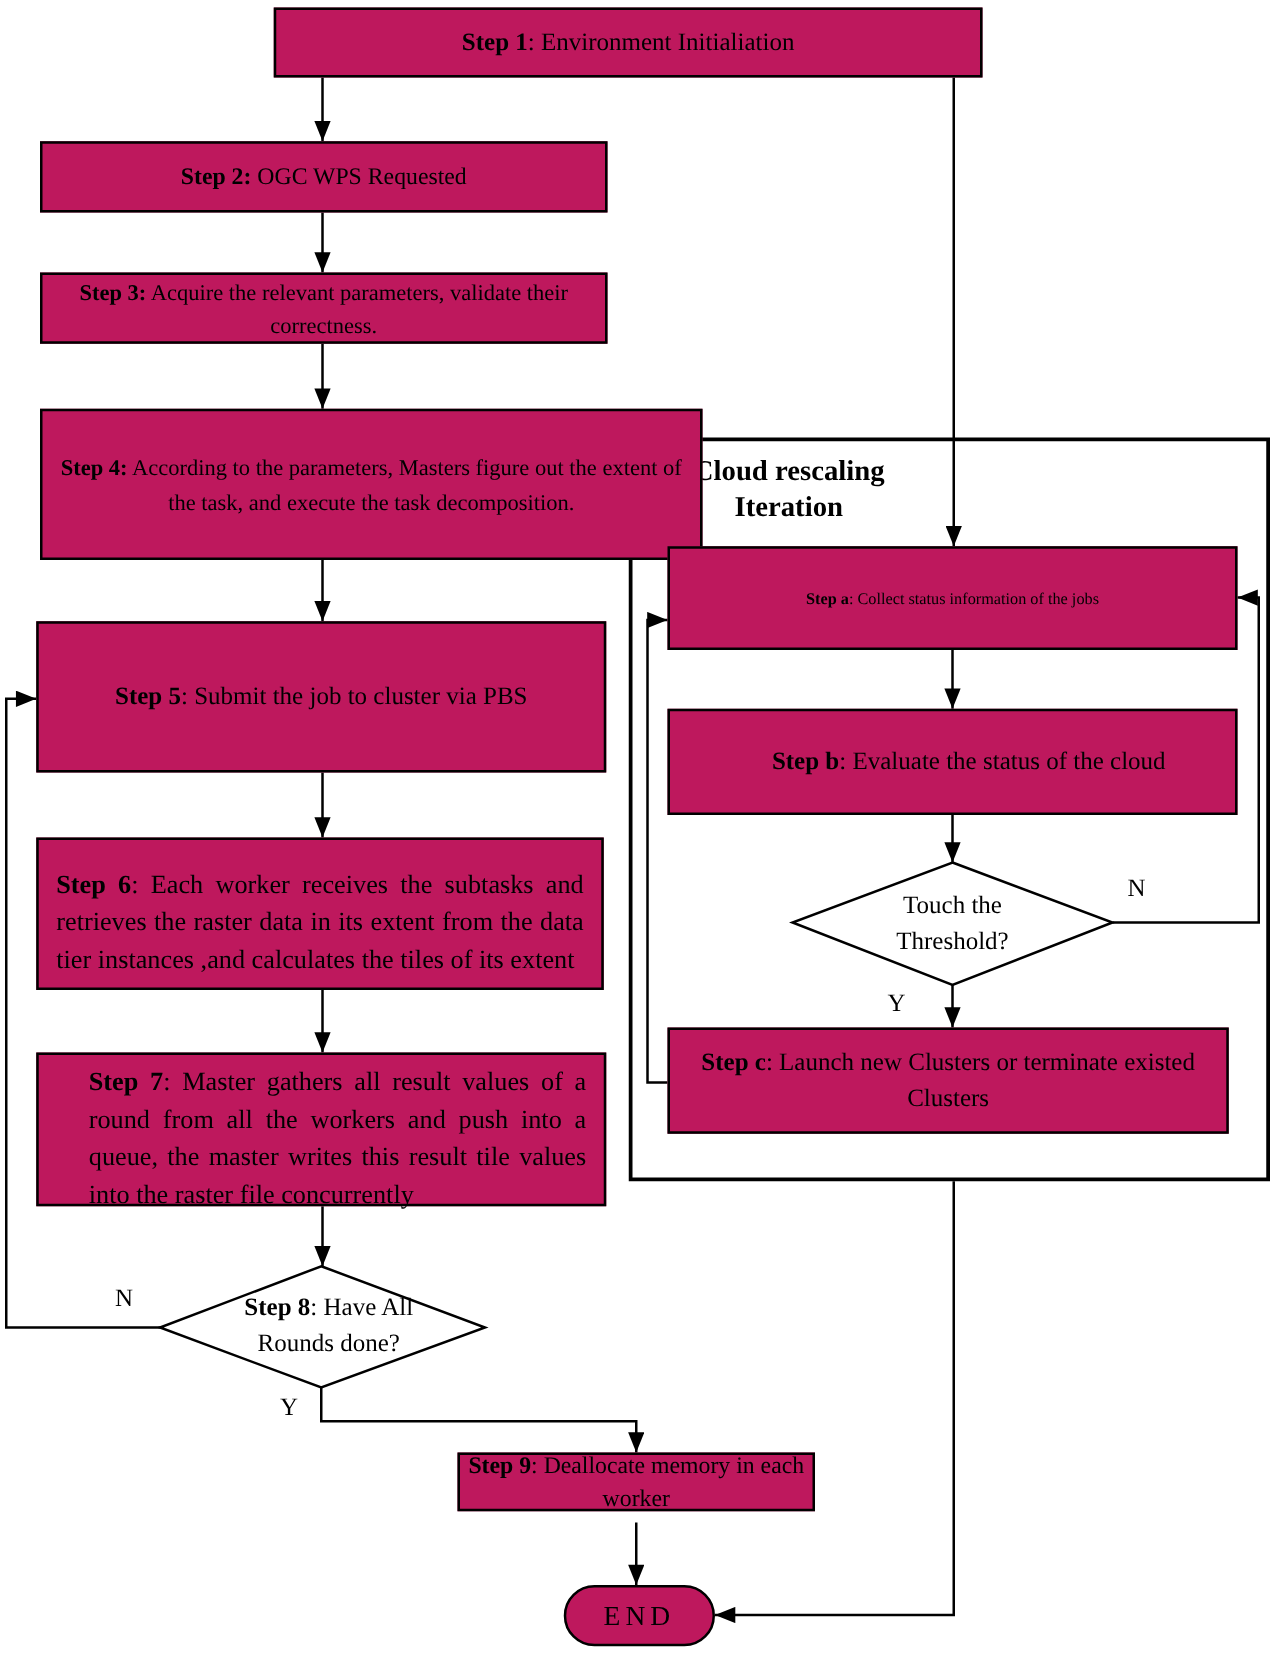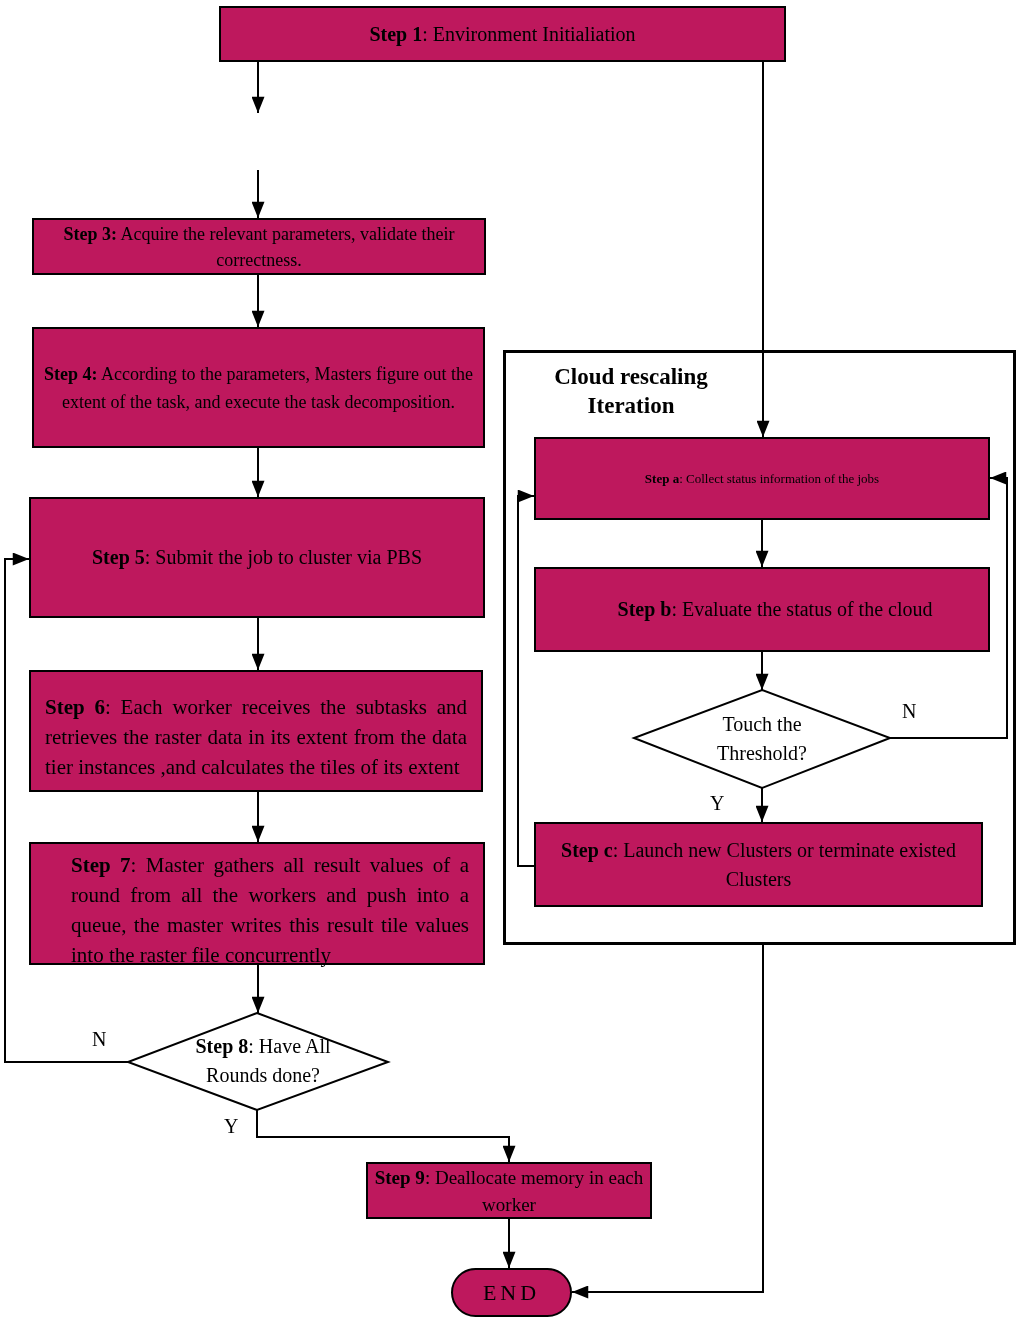--- a/index.html
+++ b/index.html
@@ -24,26 +24,26 @@
   #cloud-box{position:absolute;border:3px solid #000;background:transparent;box-sizing:border-box;}
   #cloud-title{
     position:absolute;font-weight:bold;font-size:23px;line-height:29px;
     text-align:center;
   }
   #end-node{border-radius:25px;font-size:22px;letter-spacing:4px;}
   
   #step1{left:219px;top:6px;width:567px;height:56px;font-size:20px;}
   #step2{left:32px;top:113px;width:454px;height:57px;}
   #step3{left:32px;top:218px;width:454px;height:57px;font-size:18px;line-height:26px;}
-  #step4{left:32px;top:327px;width:453px;height:121px;font-size:18px;line-height:28px;}
+  #step4{left:32px;top:327px;width:530px;height:121px;font-size:18px;line-height:28px;}
   #step5{left:29px;top:497px;width:456px;height:121px;font-size:20px;}
   #step6{left:29px;top:670px;width:454px;height:122px;font-size:21px;line-height:30px;}
   #step7{left:29px;top:842px;width:456px;height:123px;font-size:21px;line-height:30px;padding-left:32px;}
   #step8-text{left:163px;top:1032px;width:200px;height:58px;font-size:20px;line-height:29px;}
-  #step9{left:366px;top:1162px;width:286px;height:57px;}
+  #step9{left:366px;top:1162px;width:286px;height:47px;}
   #step-a{left:534px;top:437px;width:456px;height:83px;font-size:13px;}
   #step-b{left:534px;top:567px;width:456px;height:85px;font-size:20px;padding-left:32px;}
   #step-c{left:534px;top:822px;width:449px;height:85px;font-size:20px;line-height:29px;}
   #threshold-text{left:702px;top:710px;width:120px;height:58px;font-size:20px;line-height:29px;}
   #end-node{left:451px;top:1268px;width:121px;height:49px;}
   #cloud-box{left:503px;top:350px;width:513px;height:595px;}
   #cloud-title{left:540px;top:362px;width:182px;}
   #label-step8-no{left:92px;top:1028px;}
   #label-step8-yes{left:224px;top:1115px;}
   #label-threshold-no{left:902px;top:700px;}
@@ -85,20 +85,23 @@
     <g stroke="#000" stroke-width="2" fill="#ffffff">
       <polygon points="257,1013 388,1062 257,1110 128,1062"></polygon>
       <polygon points="762,690 890,738 762,788 634,738"></polygon>
     </g>
   </svg>
 
   <div class="node" id="step1">
     <span><span class="b">Step 1</span><span>: Environment Initialiation</span></span>
   </div>
 
+  <div class="node" id="step2">
+    <span><span class="b">Step 2:</span><span> OGC WPS Requested</span></span>
+  </div>
 
   <div class="node" id="step3">
     <span><span class="b">Step 3:</span><span> Acquire the relevant parameters, validate their correctness.</span></span>
   </div>
 
   <div class="node" id="step4">
     <span><span class="b">Step 4:</span><span> According to the parameters, Masters figure out the extent of the task, and execute the task decomposition.</span></span>
   </div>
 
   <div class="node" id="step5">

